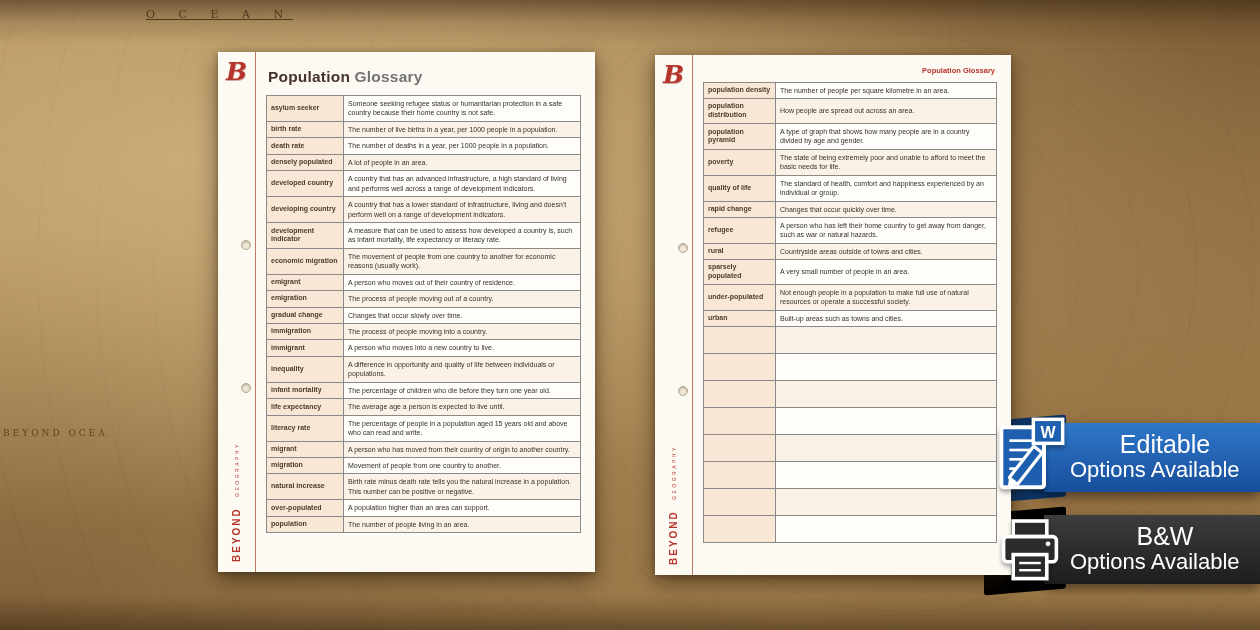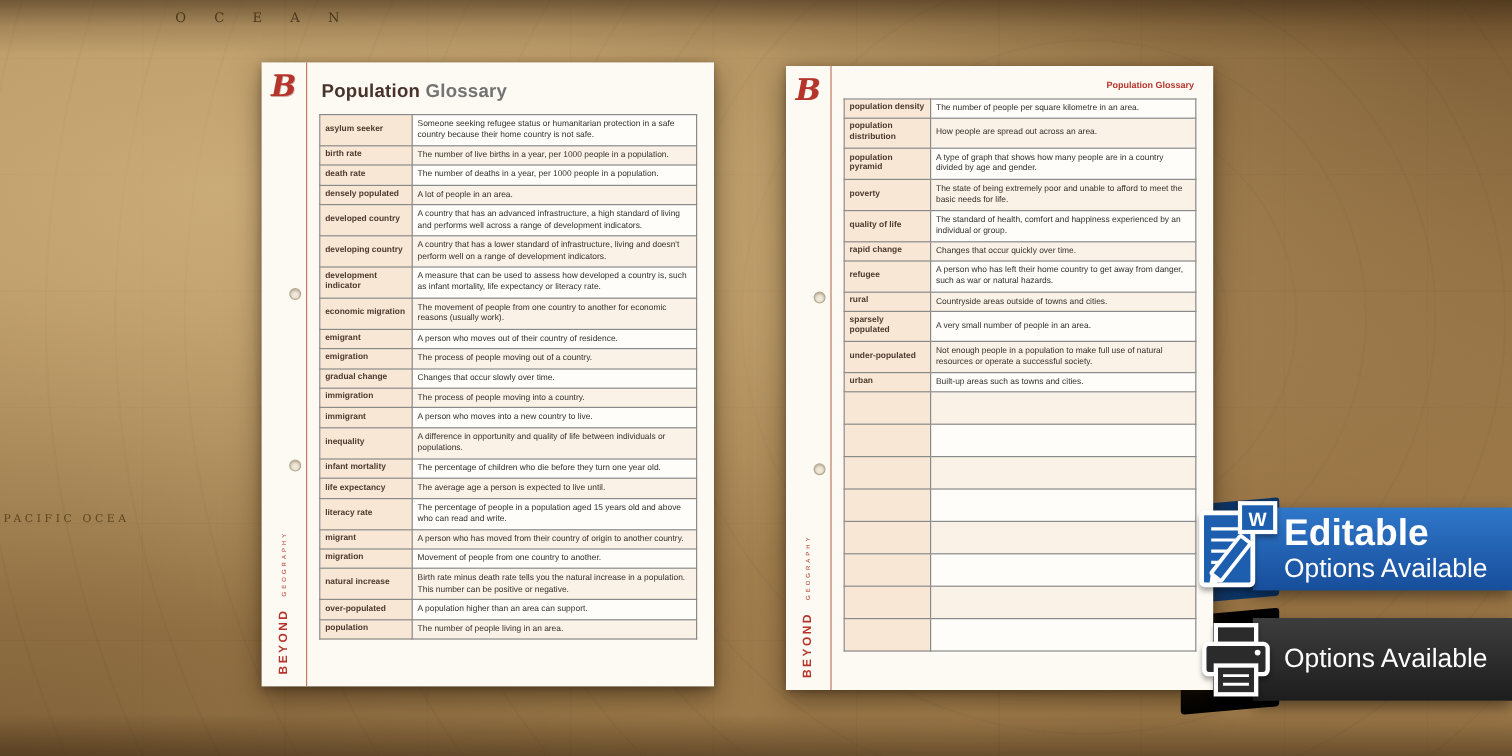--- a/index.html
+++ b/index.html
@@ -18,21 +18,21 @@
       radial-gradient(ellipse at 100% 0%, rgba(80,52,24,0.55), rgba(80,52,24,0) 45%),
       radial-gradient(ellipse at 0% 100%, rgba(80,52,24,0.5), rgba(80,52,24,0) 45%),
       repeating-radial-gradient(circle at 72% 42%, rgba(70,45,20,0) 0 56px, rgba(70,45,20,0.05) 56px 58px),
       repeating-linear-gradient(90deg, rgba(60,40,20,0) 0 118px, rgba(60,40,20,0.06) 118px 119px),
       repeating-linear-gradient(0deg, rgba(60,40,20,0) 0 96px, rgba(60,40,20,0.05) 96px 97px);
   }
 
   .map-label-top {
     position:absolute; left:146px; top:8px;
     font-family:"DejaVu Serif", serif;
-    font-size:11px; letter-spacing:10px; color:#39280f; opacity:0.8;
+    font-size:11px; letter-spacing:10px; color:#39280f; opacity:0.8;text-decoration:underline;
   }
   .map-label-left {
     position:absolute; left:3px; top:428px;
     font-family:"DejaVu Serif", serif;
     font-size:9px; letter-spacing:3px; color:#43300f; opacity:0.75; white-space:nowrap;
   }
 
   
   .page {
     position:absolute;
@@ -119,28 +119,28 @@
   .badge-editable::before { background:#0c3567; }
   .badge-bw { top:515px; background:linear-gradient(180deg,#3d3d3d,#1d1d1d); }
   .badge-bw::before { background:#000; }
 
   .badge-icon {
     position:absolute; left:-56px; top:-7px; width:80px; height:84px;
     filter: drop-shadow(0 3px 2px rgba(0,0,0,0.35));
   }
   .badge-bw .badge-icon { left:-50px; top:-2px; width:72px; height:76px; }
 
-  .badge-title { font-size:31px; font-weight:bold; line-height:1.05; }
+  .badge-title { font-size:25px; font-weight:normal; line-height:1.05;text-align:center; }
   .badge-sub { font-size:22px; line-height:1.2; }
 </style>
 </head>
 <body>
 
 <div class="map-label-top">O C E A N</div>
-<div class="map-label-left">PACIFIC OCEA</div>
+<div class="map-label-left">BEYOND OCEA</div>
 
 <div class="page page1">
   <div class="margin-strip">
     <div class="logo">B</div>
     <div class="brand-vert">
       <span class="brand-main">BEYOND</span>
       <span class="brand-sub">GEOGRAPHY</span>
     </div>
   </div>
   <div class="hole h1"></div>
@@ -360,14 +360,15 @@
 
 <div class="badge badge-bw">
   <svg class="badge-icon" viewBox="0 0 60 60">
     <rect x="16" y="5" width="28" height="13" fill="#2b2b2b" stroke="#fff" stroke-width="3"></rect>
     <rect x="8" y="18" width="44" height="21" rx="3" fill="#2b2b2b" stroke="#fff" stroke-width="3"></rect>
     <circle cx="45" cy="24" r="2" fill="#fff"></circle>
     <rect x="16" y="33" width="28" height="20" fill="#2b2b2b" stroke="#fff" stroke-width="3"></rect>
     <line x1="21" y1="40" x2="39" y2="40" stroke="#fff" stroke-width="2"></line>
     <line x1="21" y1="46" x2="39" y2="46" stroke="#fff" stroke-width="2"></line>
   </svg>
+  <div class="badge-title">B&amp;W</div>
   <div class="badge-sub">Options Available</div>
 </div>
 
 </body></html>

